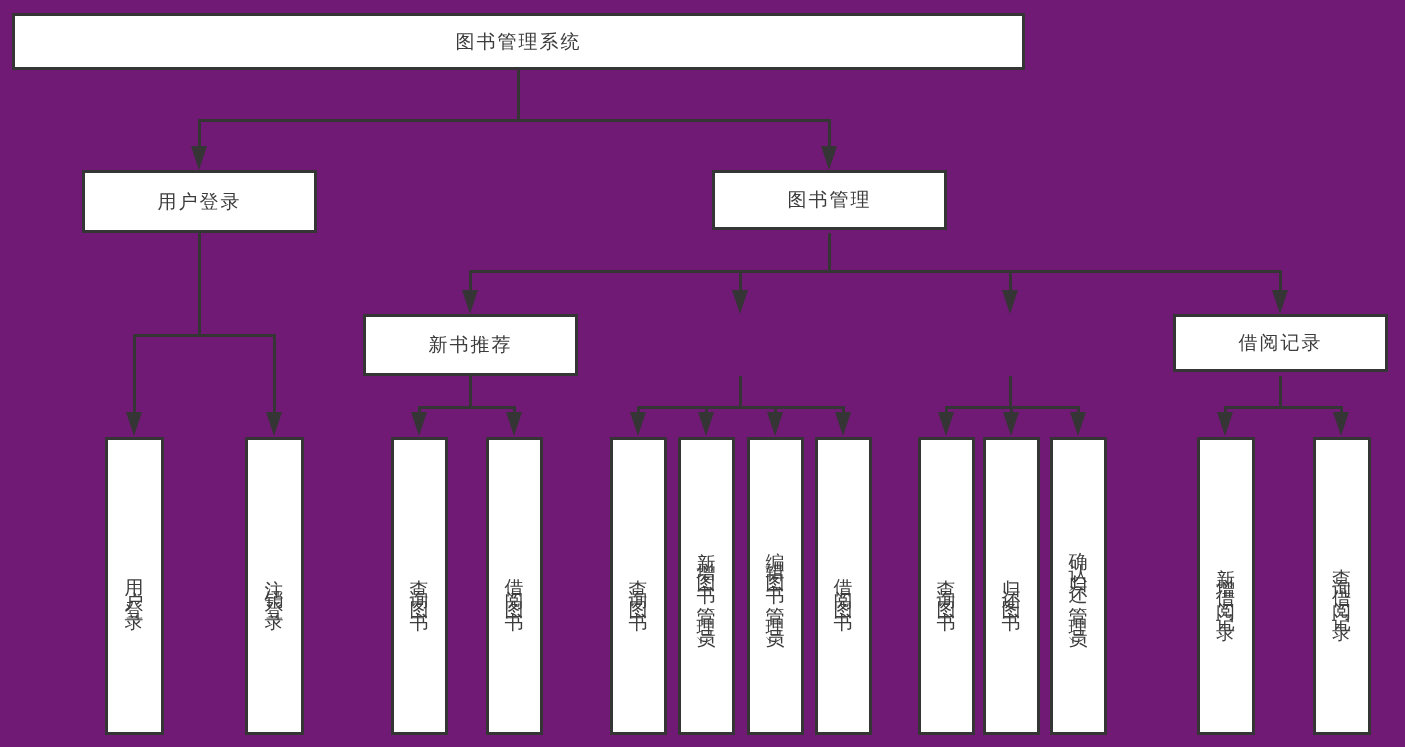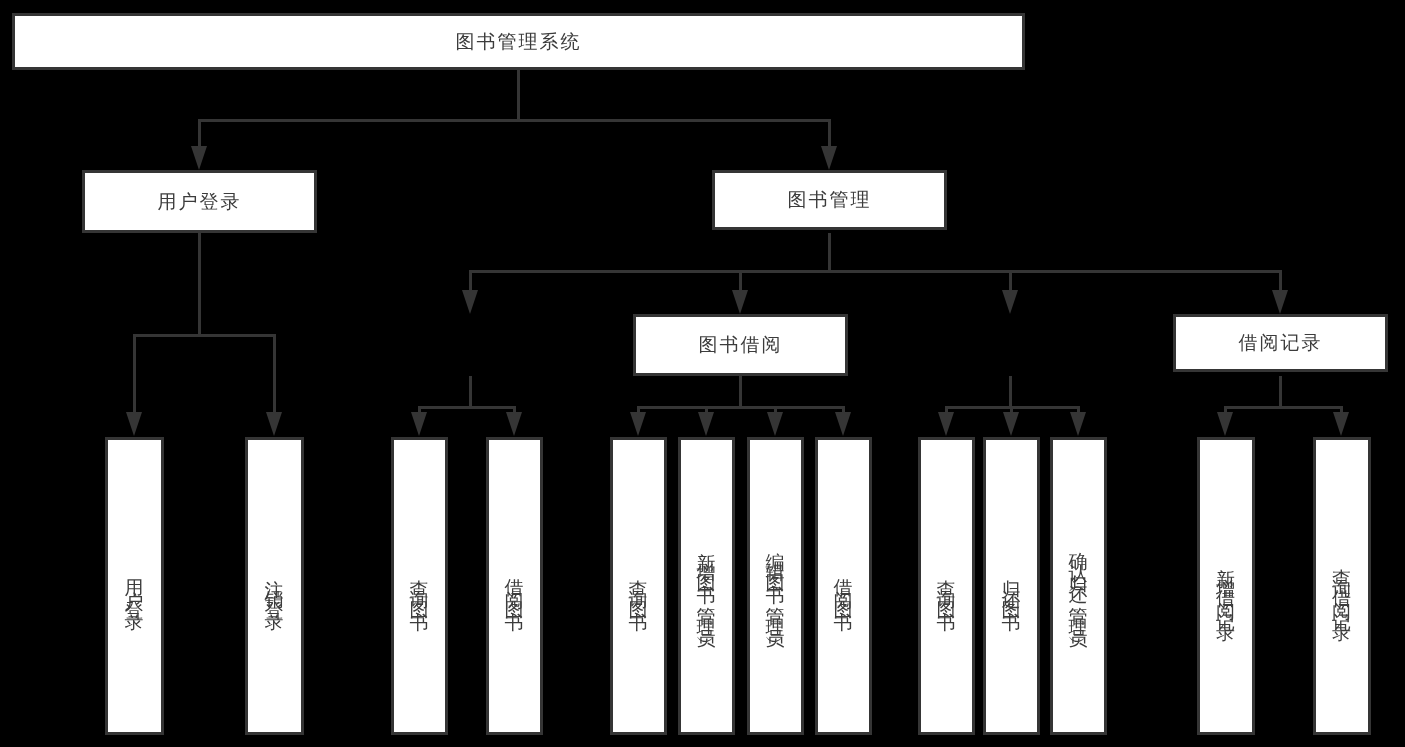--- a/index.html
+++ b/index.html
@@ -1,17 +1,17 @@
 <!DOCTYPE html>
 <html><head>
 <meta charset="utf-8">
 <style>
   html,body{margin:0;padding:0;background:#fff;}
   .canvas{
-    position:relative;width:1405px;height:747px;background:#000000;overflow:hidden;
+    position:relative;width:1405px;height:747px;background:#701a75;overflow:hidden;
     font-family:"Liberation Sans","DejaVu Sans",sans-serif;
   }
   .box{
     position:absolute;box-sizing:border-box;background:#ffffff;
     border:3px solid #353535;display:flex;align-items:center;justify-content:center;
     z-index:2;
   }
   .hlabel{
     font-size:19px;color:#3c3c3c;letter-spacing:2px;white-space:nowrap;
   }
@@ -41,22 +41,22 @@
     <span class="hlabel">图书管理系统</span>
   </div>
 
   <div class="box" style="left:82px;top:170px;width:235px;height:63px">
     <span class="hlabel">用户登录</span>
   </div>
   <div class="box" style="left:712px;top:170px;width:235px;height:60px">
     <span class="hlabel">图书管理</span>
   </div>
 
-  <div class="box" style="left:633px;top:314px;width:215px;height:62px">
-    <span class="hlabel">图书借阅</span>
+  <div class="box" style="left:363px;top:314px;width:215px;height:62px">
+    <span class="hlabel">新书推荐</span>
   </div>
   <div class="box" style="left:1173px;top:314px;width:215px;height:58px">
     <span class="hlabel">借阅记录</span>
   </div>
 
   <div class="box leaf" style="left:105px;width:59px">
     <span class="vlabel">用户登录</span>
   </div>
   <div class="box leaf" style="left:245px;width:59px">
     <span class="vlabel">注销登录</span>

